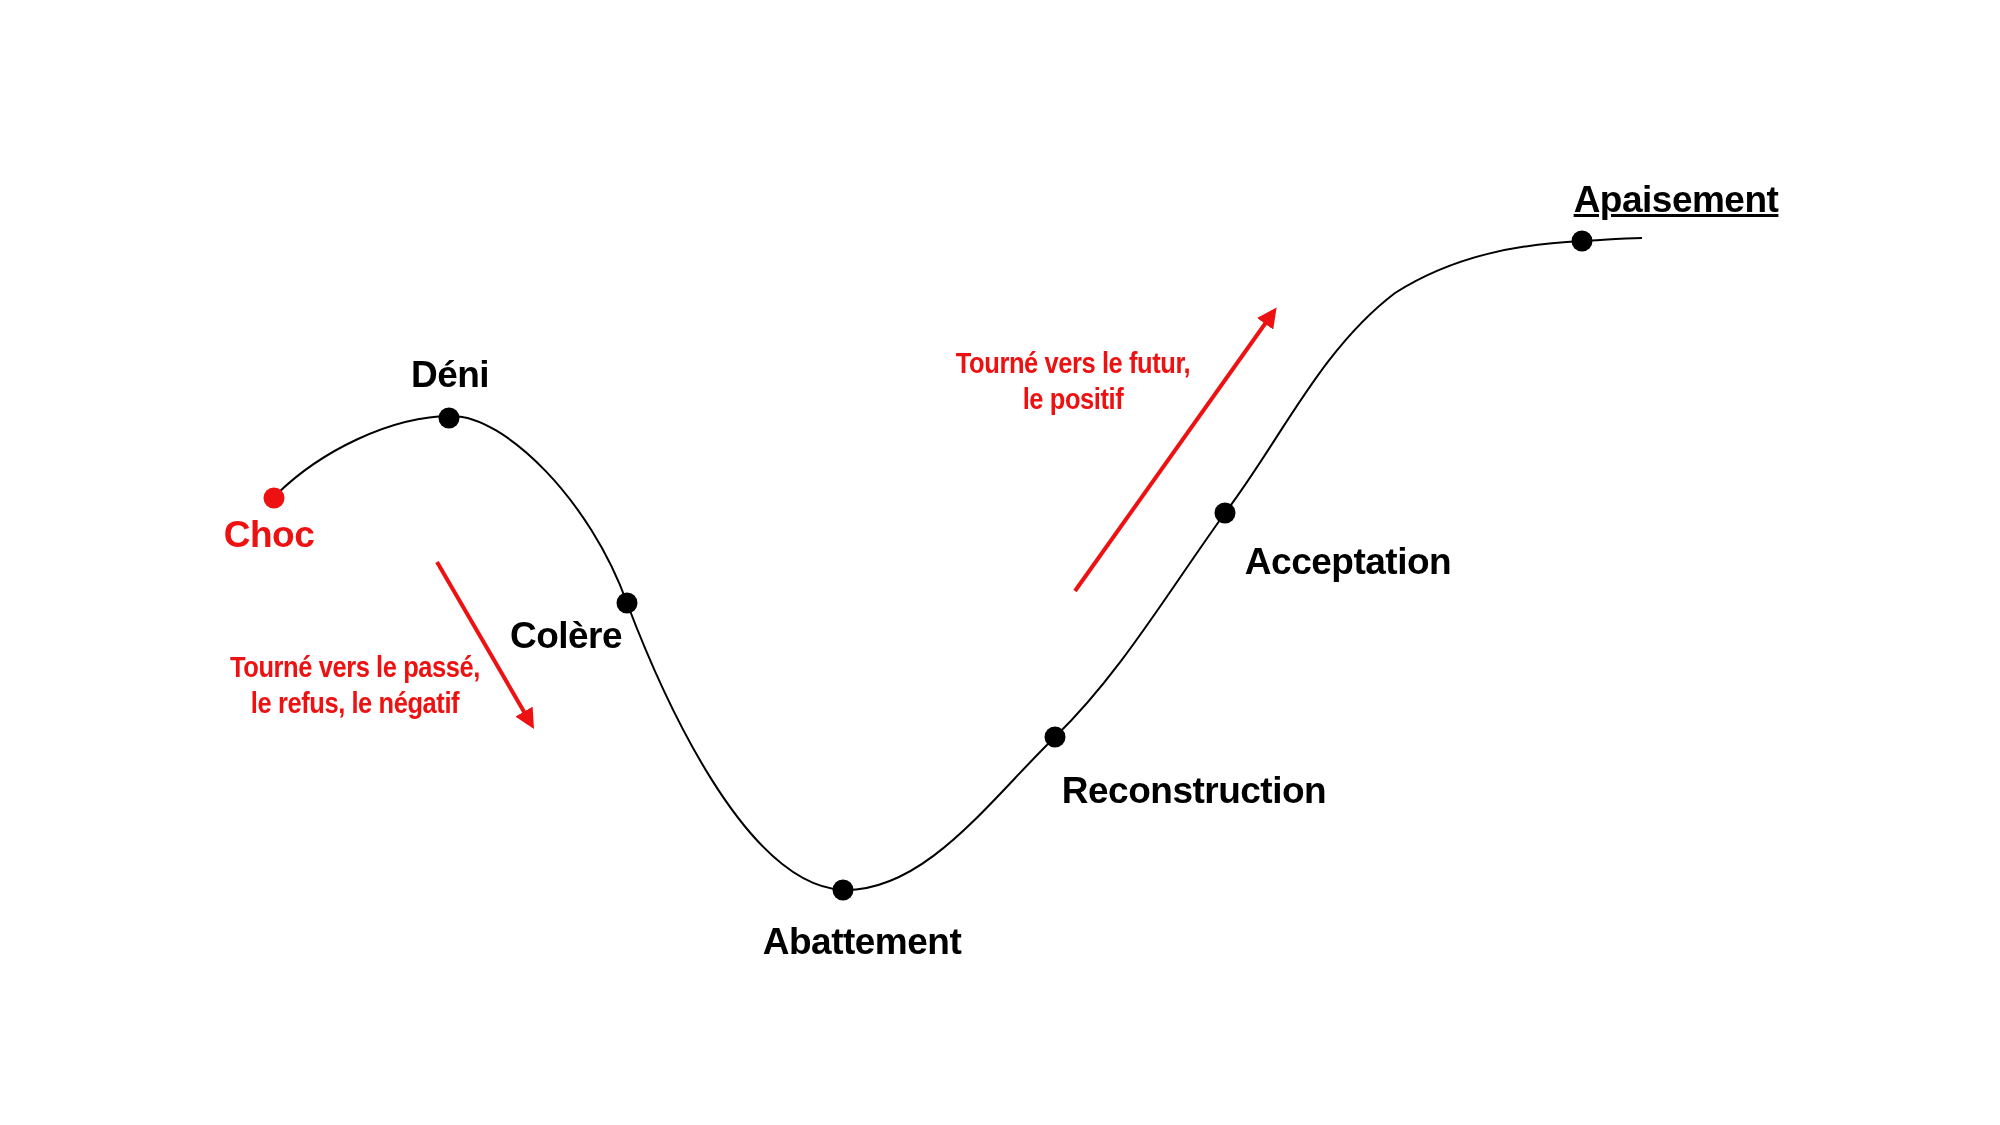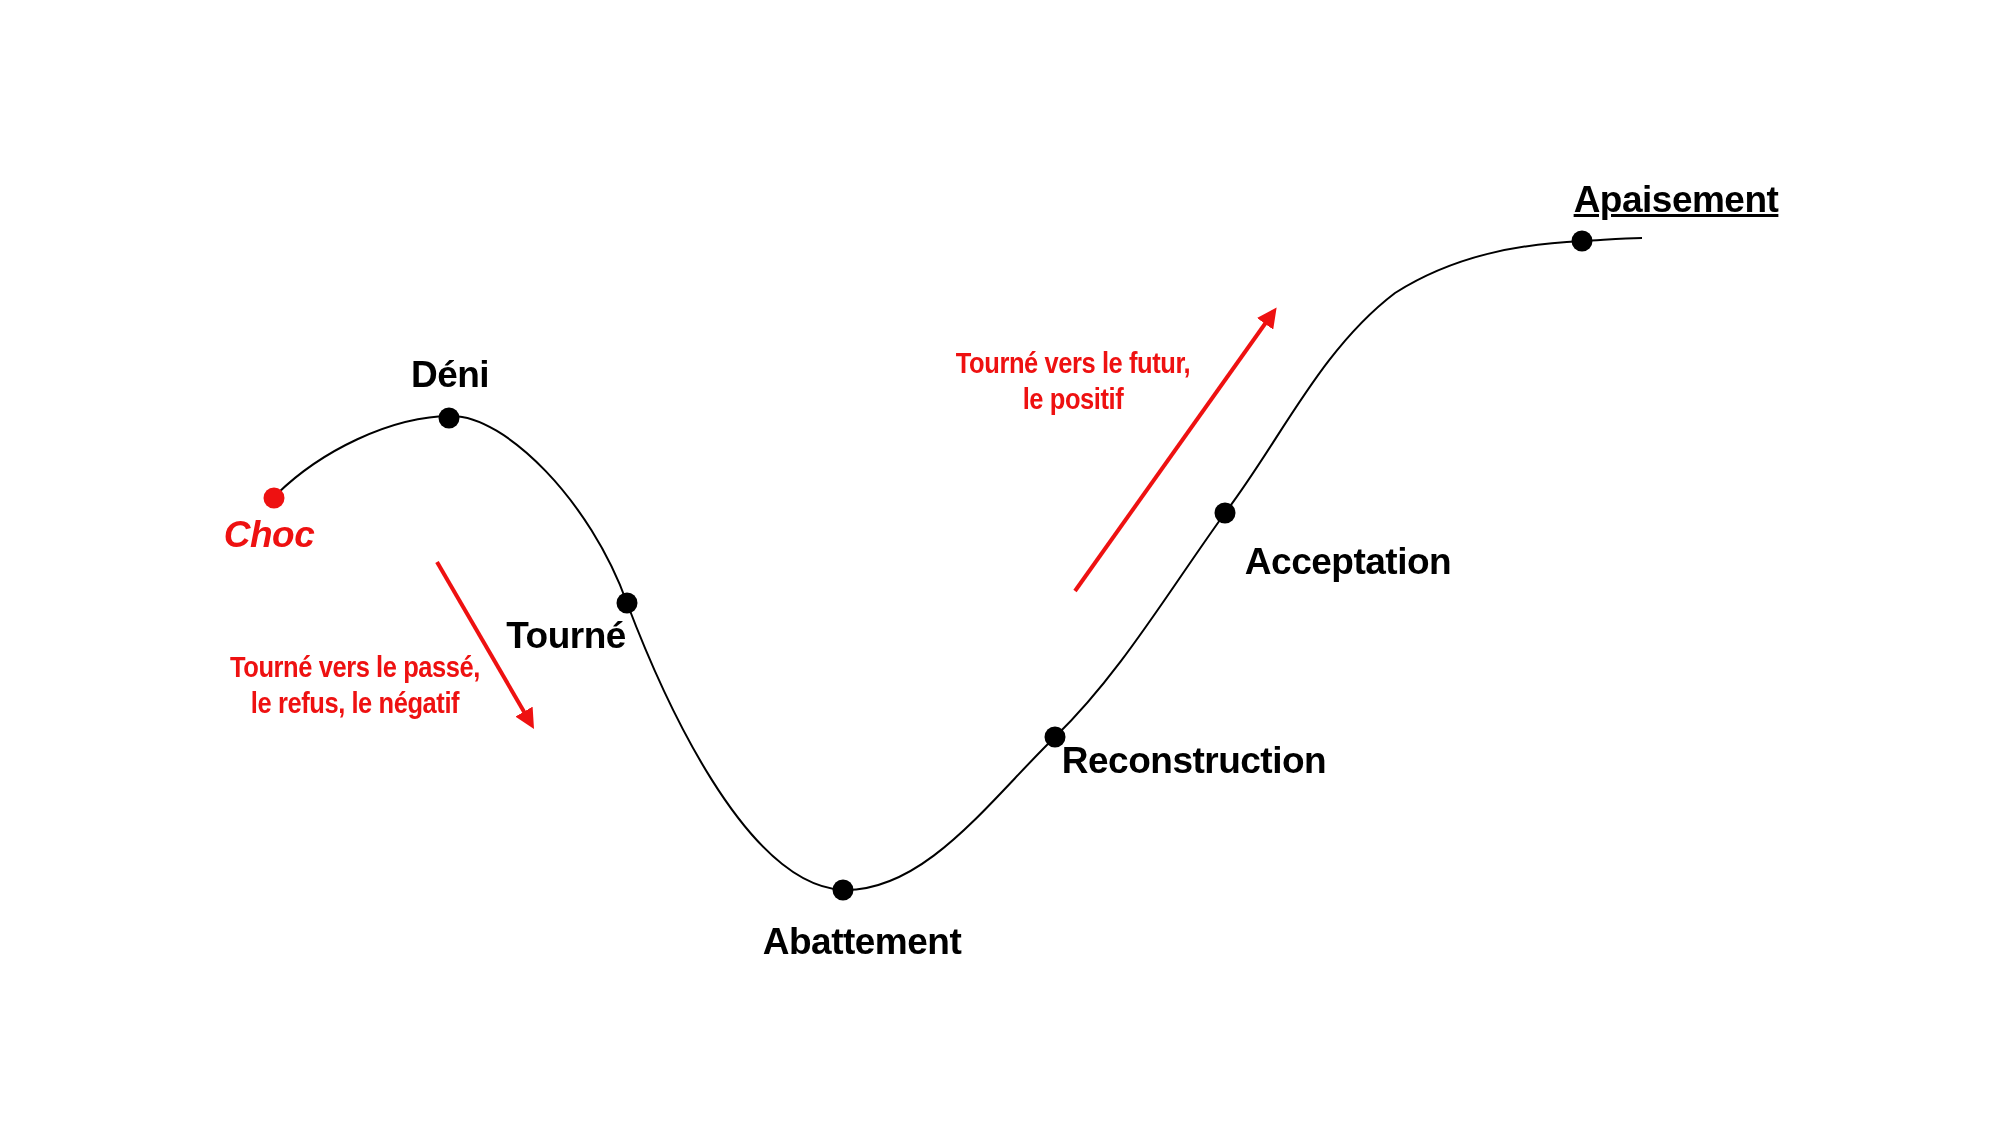--- a/index.html
+++ b/index.html
@@ -44,21 +44,21 @@
   .dot.red { background: var(--red); }
   .stage-label {
     position: absolute;
     transform: translate(-50%, -50%);
     font-weight: bold;
     font-size: 37px;
     letter-spacing: -0.5px;
     color: var(--label);
     white-space: nowrap;
   }
-  .stage-label.red { color: var(--red); font-style: italic; }
+  .stage-label.red { color: var(--red); }
   .annotation {
     position: absolute;
     transform: translate(-50%, -50%) scaleX(0.85);
     font-weight: bold;
     font-size: 30px;
     line-height: 36px;
     letter-spacing: -0.5px;
     color: var(--red);
     text-align: center;
     white-space: nowrap;
@@ -69,21 +69,21 @@
   .dot-colere         { left: 627px;  top: 603px; }
   .dot-abattement     { left: 843px;  top: 890px; }
   .dot-reconstruction { left: 1055px; top: 737px; }
   .dot-acceptation    { left: 1225px; top: 513px; }
   .dot-apaisement     { left: 1582px; top: 241px; }
   
   .label-choc           { left: 269px;  top: 535px; }
   .label-deni           { left: 450px;  top: 375px; }
   .label-colere         { left: 566px;  top: 636px; }
   .label-abattement     { left: 862px;  top: 942px; }
-  .label-reconstruction { left: 1194px; top: 761px; text-align: right; }
+  .label-reconstruction { left: 1194px; top: 791px; text-align: right; }
   .label-acceptation    { left: 1348px; top: 551px; margin-top: 11px; }
   .label-apaisement     { left: 1676px; top: 200px; text-decoration: underline; }
   
   .annotation-past   { left: 355px;  top: 685px; }
   .annotation-future { left: 1073px; top: 381px; }
 </style>
 </head>
 <body>
 
 <div class="canvas">
@@ -110,21 +110,21 @@
   <div class="dot red dot-choc"></div>
   <div class="dot dot-deni"></div>
   <div class="dot dot-colere"></div>
   <div class="dot dot-abattement"></div>
   <div class="dot dot-reconstruction"></div>
   <div class="dot dot-acceptation"></div>
   <div class="dot dot-apaisement"></div>
 
   <div class="stage-label red label-choc">Choc</div>
   <div class="stage-label label-deni">Déni</div>
-  <div class="stage-label label-colere">Tourné</div>
+  <div class="stage-label label-colere">Colère</div>
   <div class="stage-label label-abattement">Abattement</div>
   <div class="stage-label label-reconstruction">Reconstruction</div>
   <div class="stage-label label-acceptation">Acceptation</div>
   <div class="stage-label label-apaisement">Apaisement</div>
 
   <div class="annotation annotation-past">
     <div>Tourné vers le passé,</div>
     <div>le refus, le négatif</div>
   </div>
 

